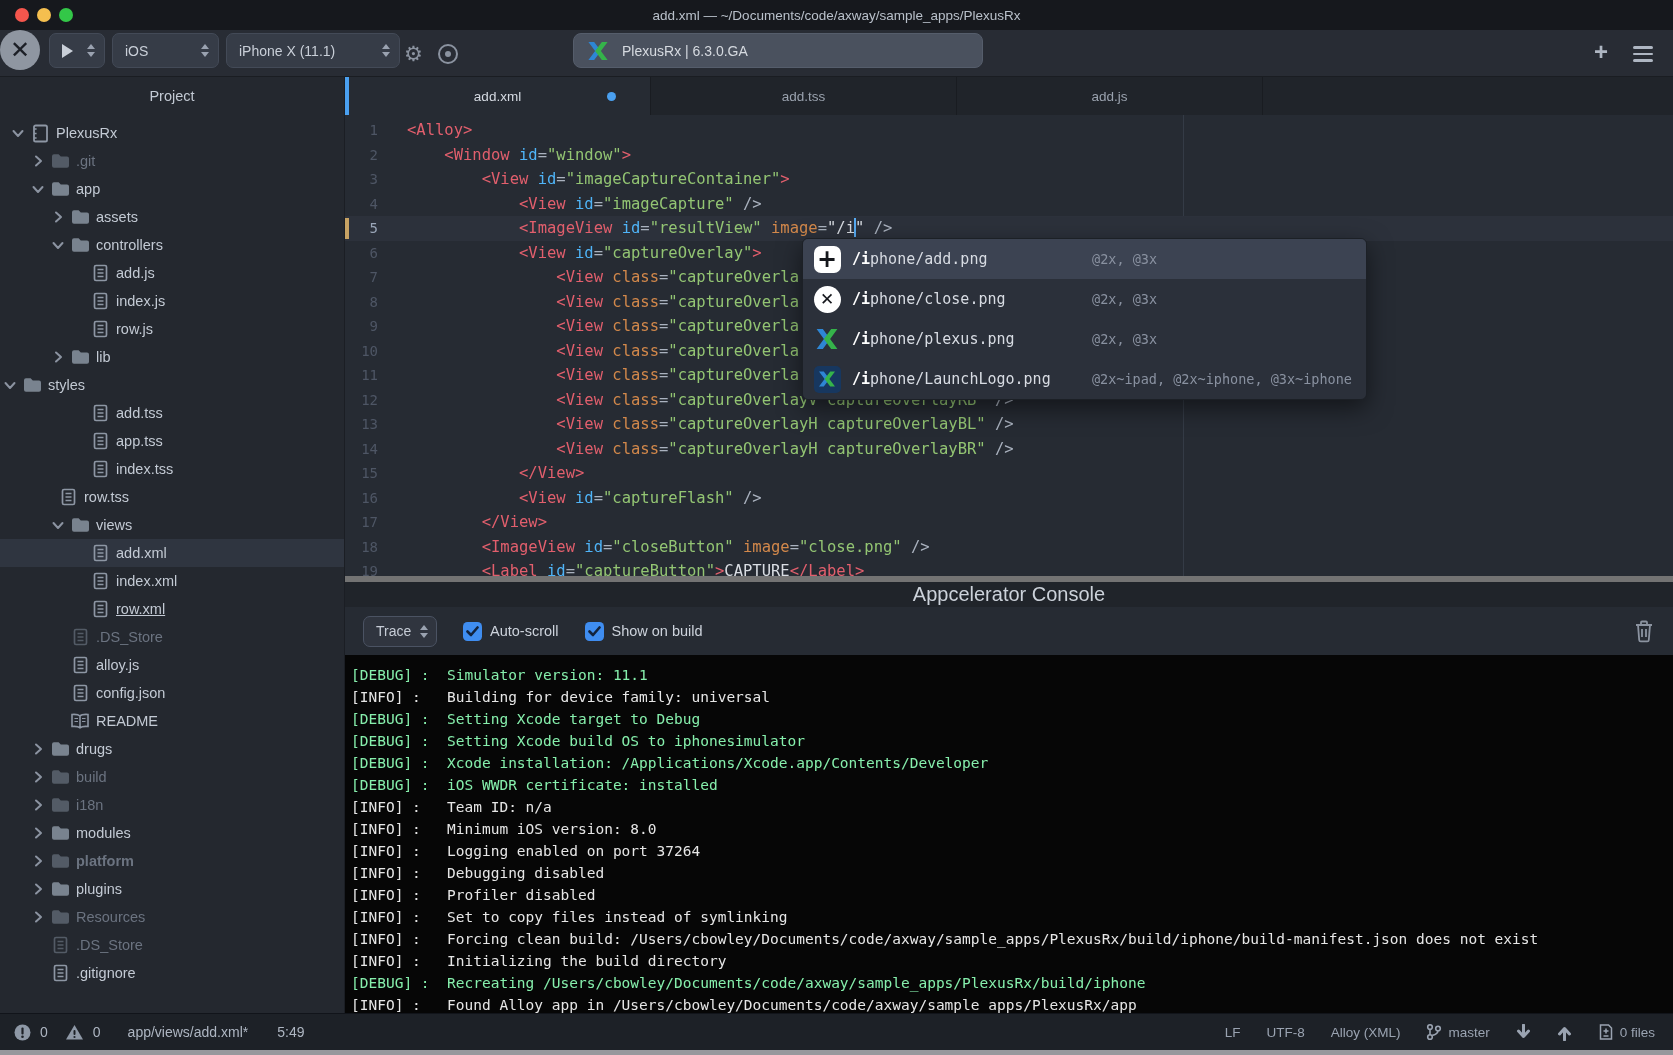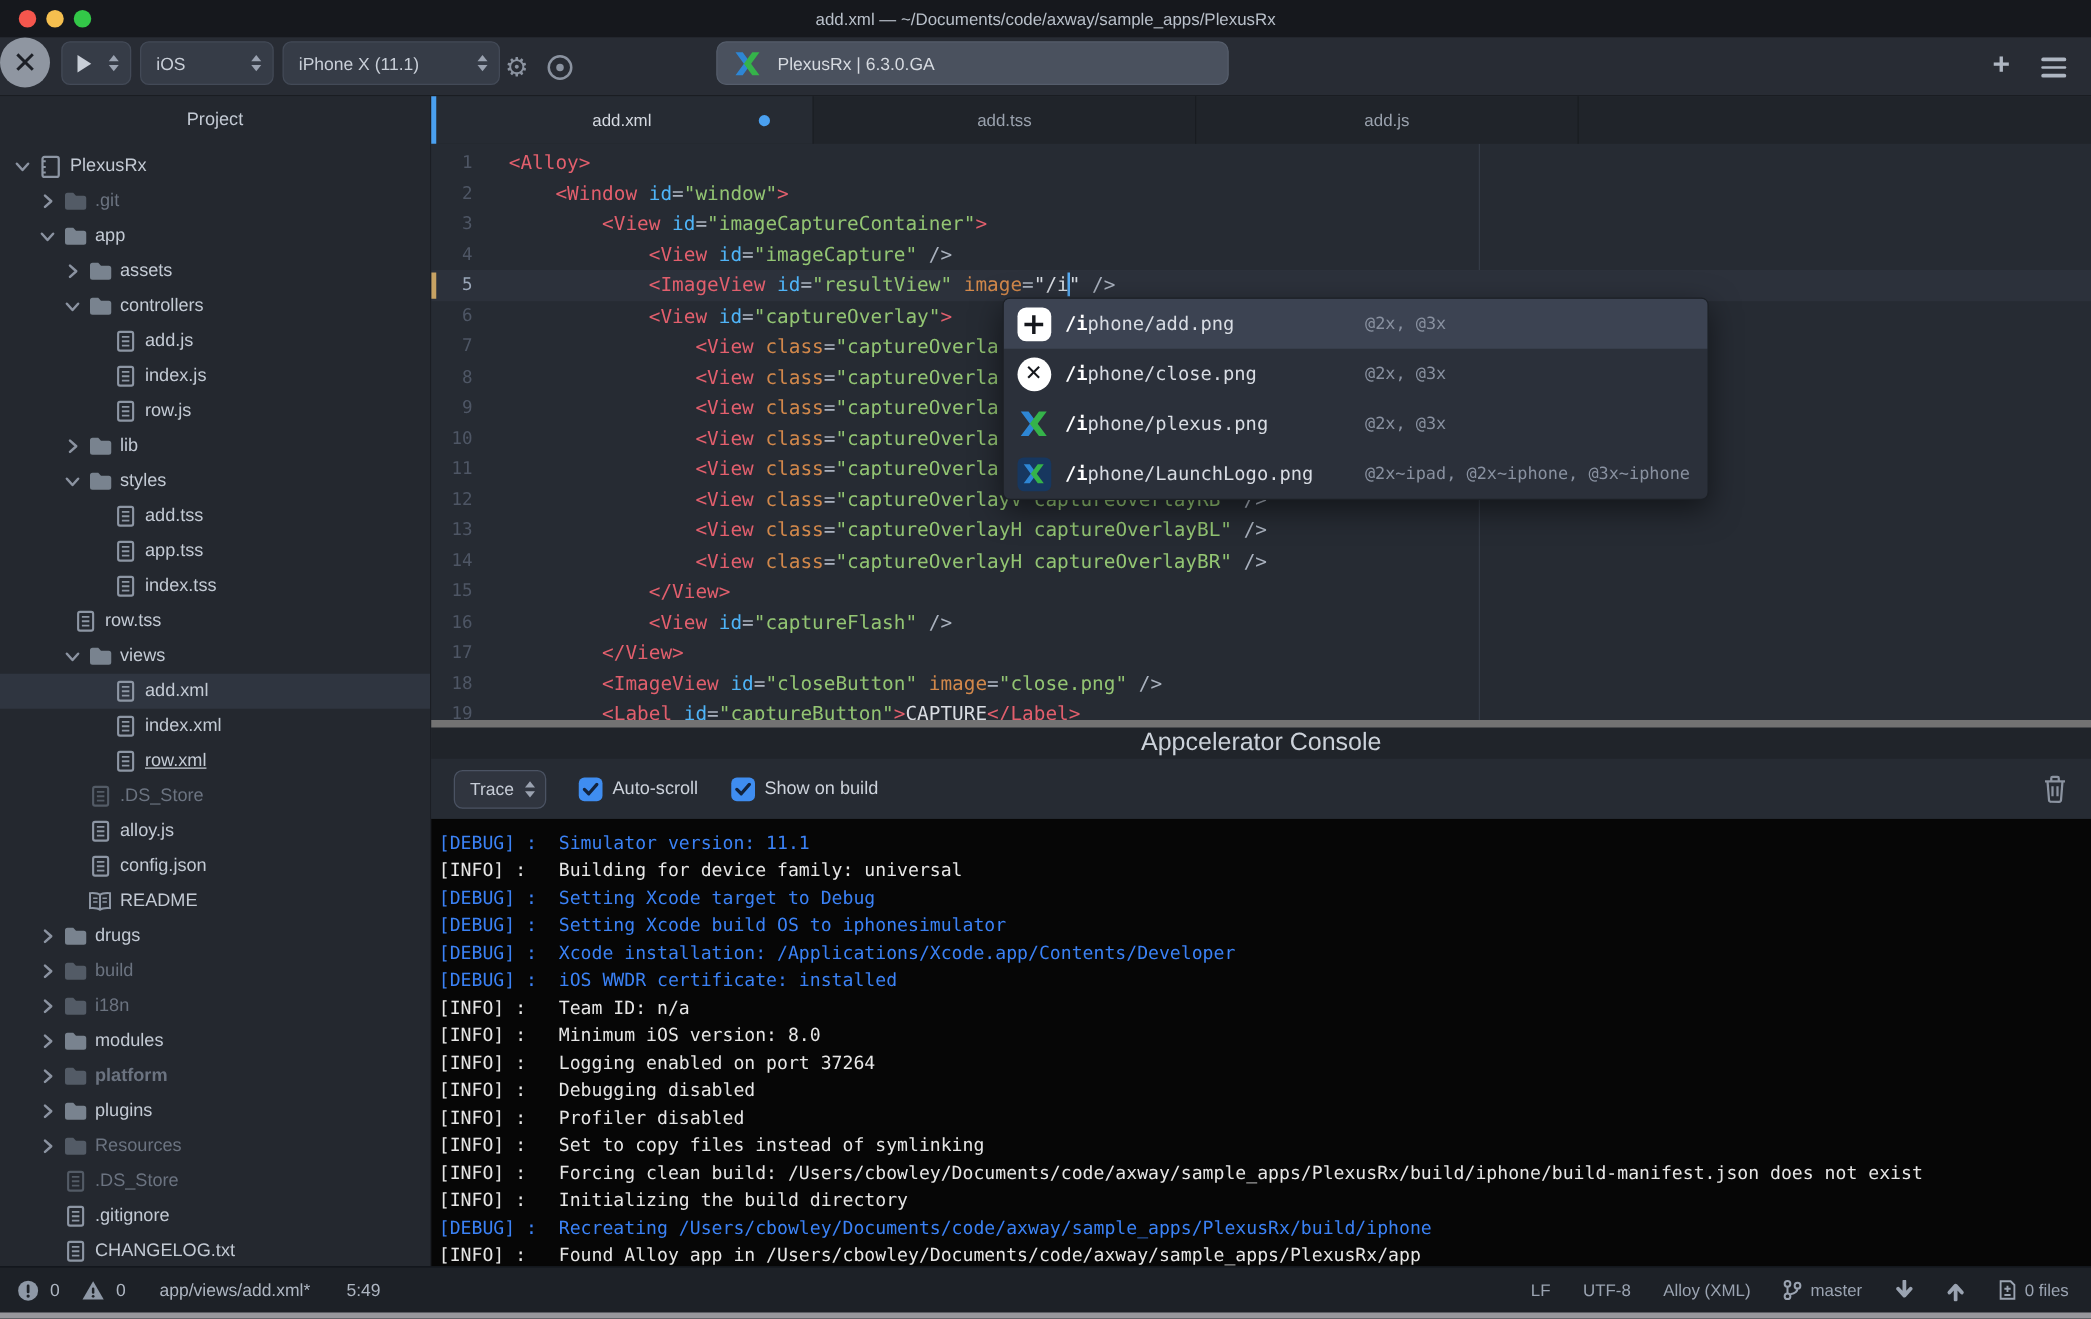--- a/index.html
+++ b/index.html
@@ -92,21 +92,21 @@
     color:#c6ccd6; font-size:14px; }
   .chkgroup { display:flex; align-items:center; gap:8px; margin-left:26px;
     color:#cdd3dc; font-size:14.5px; }
   .chk { width:19px; height:19px; background:#3f8df0; border-radius:4.5px;
     display:flex; align-items:center; justify-content:center; }
   #trash-btn { position:absolute; right:18px; top:12px; }
 
   #console-log { height:358px; background:#060606; overflow:hidden;
     font-family:"DejaVu Sans Mono",monospace; font-size:14.5px; padding:9px 0 0 6px; }
   .log-line { height:22px; line-height:22px; white-space:pre; }
-  .log-line.debug { color:#3b82f6; } .log-line.info { color:#e6e6e6; }
+  .log-line.debug { color:#86efac; } .log-line.info { color:#e6e6e6; }
 
   
   #popup { left:802px; top:238px; width:565px; background:#2b303a;
     border:1px solid #1c2026; border-radius:6px; box-shadow:0 8px 24px rgba(0,0,0,.5);
     overflow:hidden; z-index:10; }
   .ac-row { height:40px; display:flex; align-items:center; padding:0 14px 0 9px; }
   .ac-row.sel { background:#3c4352; }
   .ac-icon { width:30px; height:30px; flex:0 0 30px; margin-right:10px;
     display:flex; align-items:center; justify-content:center; }
   .ic-add { width:27px; height:27px; background:#fff; border-radius:7px; color:#15171c;
@@ -290,21 +290,21 @@
               <path d="M2 1.5 L7 6 L2 10.5" fill="none" stroke="#8b93a1" stroke-width="2" stroke-linecap="round" stroke-linejoin="round"></path>
             </svg>
           </span>
           <span class="ticon">
             <svg width="19" height="16" viewBox="0 0 19 16">
               <path class="fill" fill="#79838f" d="M1 3.2 a2 2 0 0 1 2-2 h4.6 l2.2 2.3 h6.2 a2 2 0 0 1 2 2 v7.3 a2 2 0 0 1 -2 2 h-13 a2 2 0 0 1 -2-2 Z"></path>
             </svg>
           </span>
           <span class="tlabel">lib</span>
         </div>
-        <div class="tree-row" style="padding-left: 48px;">
+        <div class="tree-row" style="">
           <span class="chev">
             <svg width="12" height="9" viewBox="0 0 12 9">
               <path d="M1.5 2 L6 7 L10.5 2" fill="none" stroke="#8b93a1" stroke-width="2" stroke-linecap="round" stroke-linejoin="round"></path>
             </svg>
           </span>
           <span class="ticon">
             <svg width="19" height="16" viewBox="0 0 19 16">
               <path class="fill" fill="#79838f" d="M1 3.2 a2 2 0 0 1 2-2 h4.6 l2.2 2.3 h6.2 a2 2 0 0 1 2 2 v7.3 a2 2 0 0 1 -2 2 h-13 a2 2 0 0 1 -2-2 Z"></path>
             </svg>
           </span>
@@ -536,30 +536,20 @@
         </div>
         <div class="tree-row" style="padding-left: 28px;">
           <span class="chev"></span>
           <span class="ticon">
             <svg width="15" height="18" viewBox="0 0 15 18">
               <rect class="strk" x="1.5" y="1.5" width="12" height="15" rx="1.5" fill="none" stroke="#8d96a4" stroke-width="1.7"></rect>
               <path class="strk" d="M4.5 5.5 h6 M4.5 9 h6 M4.5 12.5 h6" stroke="#8d96a4" stroke-width="1.5"></path>
             </svg>
           </span>
           <span class="tlabel">.gitignore</span>
-        </div>
-        <div class="tree-row" style="padding-left: 28px;">
-          <span class="chev"></span>
-          <span class="ticon">
-            <svg width="15" height="18" viewBox="0 0 15 18">
-              <rect class="strk" x="1.5" y="1.5" width="12" height="15" rx="1.5" fill="none" stroke="#8d96a4" stroke-width="1.7"></rect>
-              <path class="strk" d="M4.5 5.5 h6 M4.5 9 h6 M4.5 12.5 h6" stroke="#8d96a4" stroke-width="1.5"></path>
-            </svg>
-          </span>
-          <span class="tlabel">CHANGELOG.txt</span>
         </div>
       </div>
   </div>
 
   <div id="editorcol" class="abs">
     <div id="tabbar">
         <div class="tab active">
           <span class="accent"></span>
           <span>add.xml</span>
           <span class="dot"></span>

